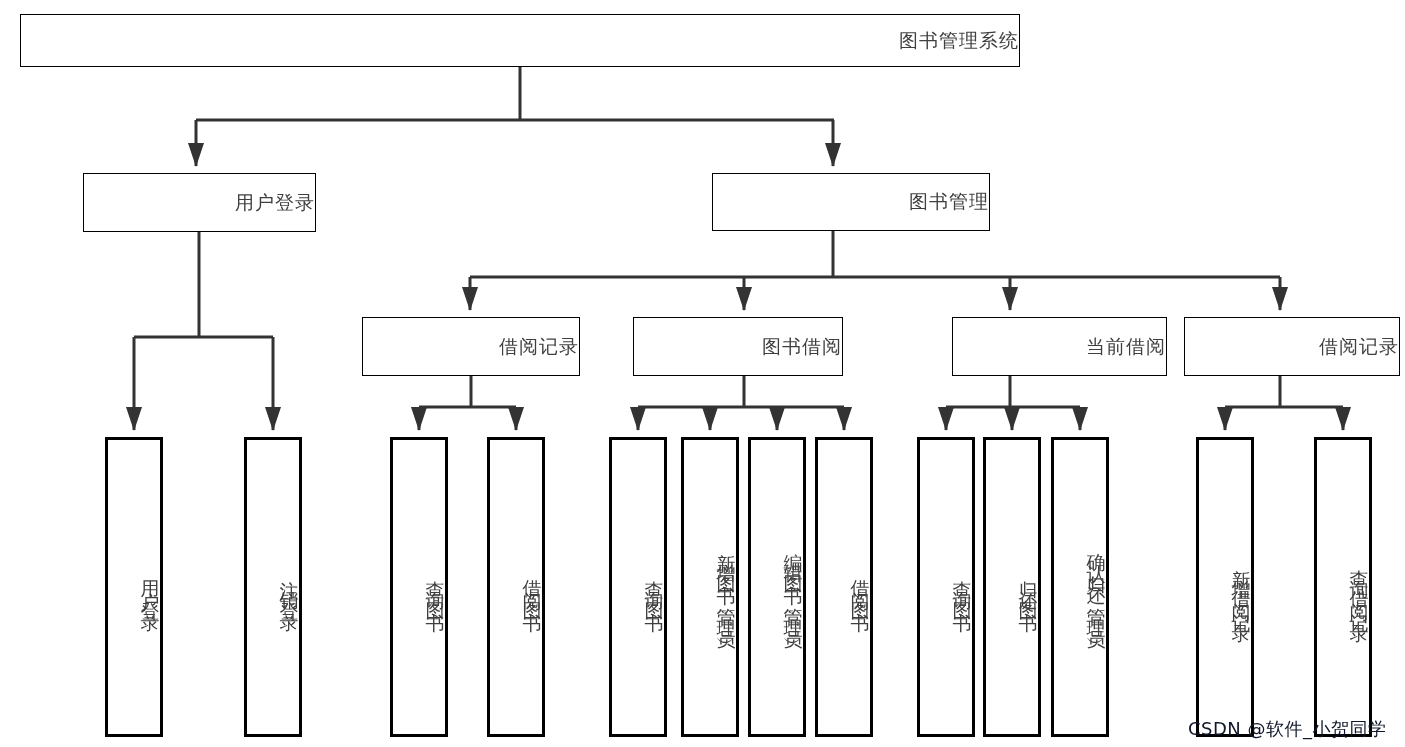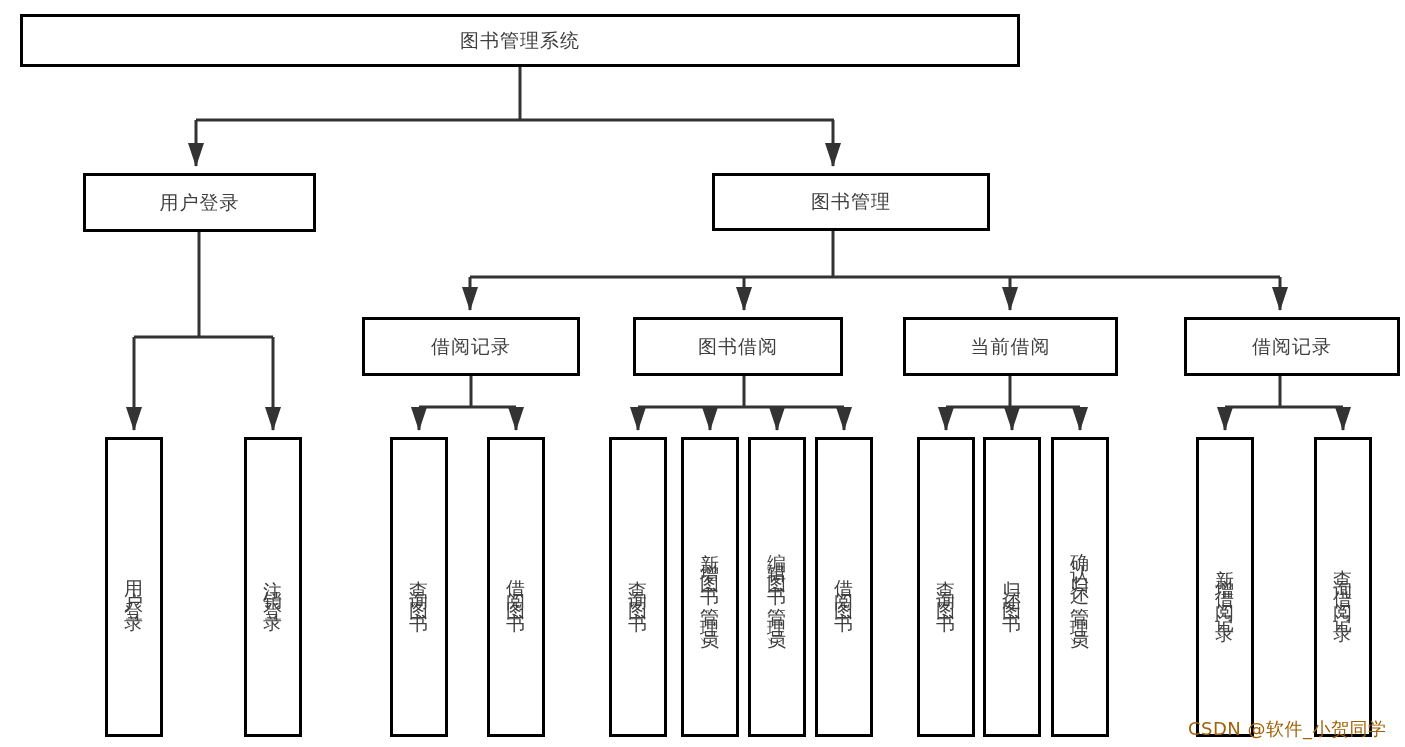--- a/index.html
+++ b/index.html
@@ -8,24 +8,24 @@
     width:1405px; height:747px;
     background:#ffffff;
     font-family:"DejaVu Sans","Liberation Sans",sans-serif;
     overflow:hidden;
   }
   .connectors { position:absolute; left:0; top:0; width:1405px; height:747px; }
   .box {
     position:absolute;
     box-sizing:border-box;
     background:#ffffff;
-    border:3px solid #000000;
+    border:1px solid #000000;
     display:flex;
     align-items:center;
-    justify-content:center;
+    justify-content:flex-end;
     color:#3f3f3f;
   }
   .h .label {
     font-size:19px;
     letter-spacing:1px;
     white-space:nowrap;
   }
   .v .label {
     writing-mode:vertical-rl;
     text-orientation:upright;
@@ -34,42 +34,42 @@
     line-height:1;
   }
   
   .b-root   { left:20px;  top:14px;  width:1000px; height:53px; }
   
   .b-userlogin { left:83px;  top:173px; width:233px; height:59px; }
   .b-bookmgmt  { left:712px; top:173px; width:278px; height:58px; }
   
   .b-newbook   { left:362px;  top:317px; width:218px; height:59px; }
   .b-borrowmod { left:633px;  top:317px; width:210px; height:59px; }
-  .b-current   { left:903px;  top:317px; width:215px; height:59px; }
+  .b-current   { left:952px;  top:317px; width:215px; height:59px; }
   .b-record    { left:1172px; top:317px; width:216px; height:59px;margin-left:12px; }
   
   .leaf { top:437px; width:58px; height:300px; border-width:3px; }
   .b-ul1 { left:105px; }
   .b-ul2 { left:244px; }
   .b-nb1 { left:390px; }
   .b-nb2 { left:487px; }
   .b-bb1 { left:609px; }
   .b-bb2 { left:681px; }
   .b-bb3 { left:748px; }
   .b-bb4 { left:815px; }
   .b-cb1 { left:917px; }
   .b-cb2 { left:983px; }
   .b-cb3 { left:1051px; }
   .b-br1 { left:1196px; }
   .b-br2 { left:1314px; }
   .watermark {
     position:absolute;
     left:1188px; top:717px;
     font-size:18px;
-    color:#a16207;
+    color:#0f172a;
     letter-spacing:0.5px;
     white-space:nowrap;
   }
 </style>
 </head>
 <body>
 
 <div class="stage">
 
   <svg class="connectors" viewBox="0 0 1405 747" xmlns="http://www.w3.org/2000/svg">

